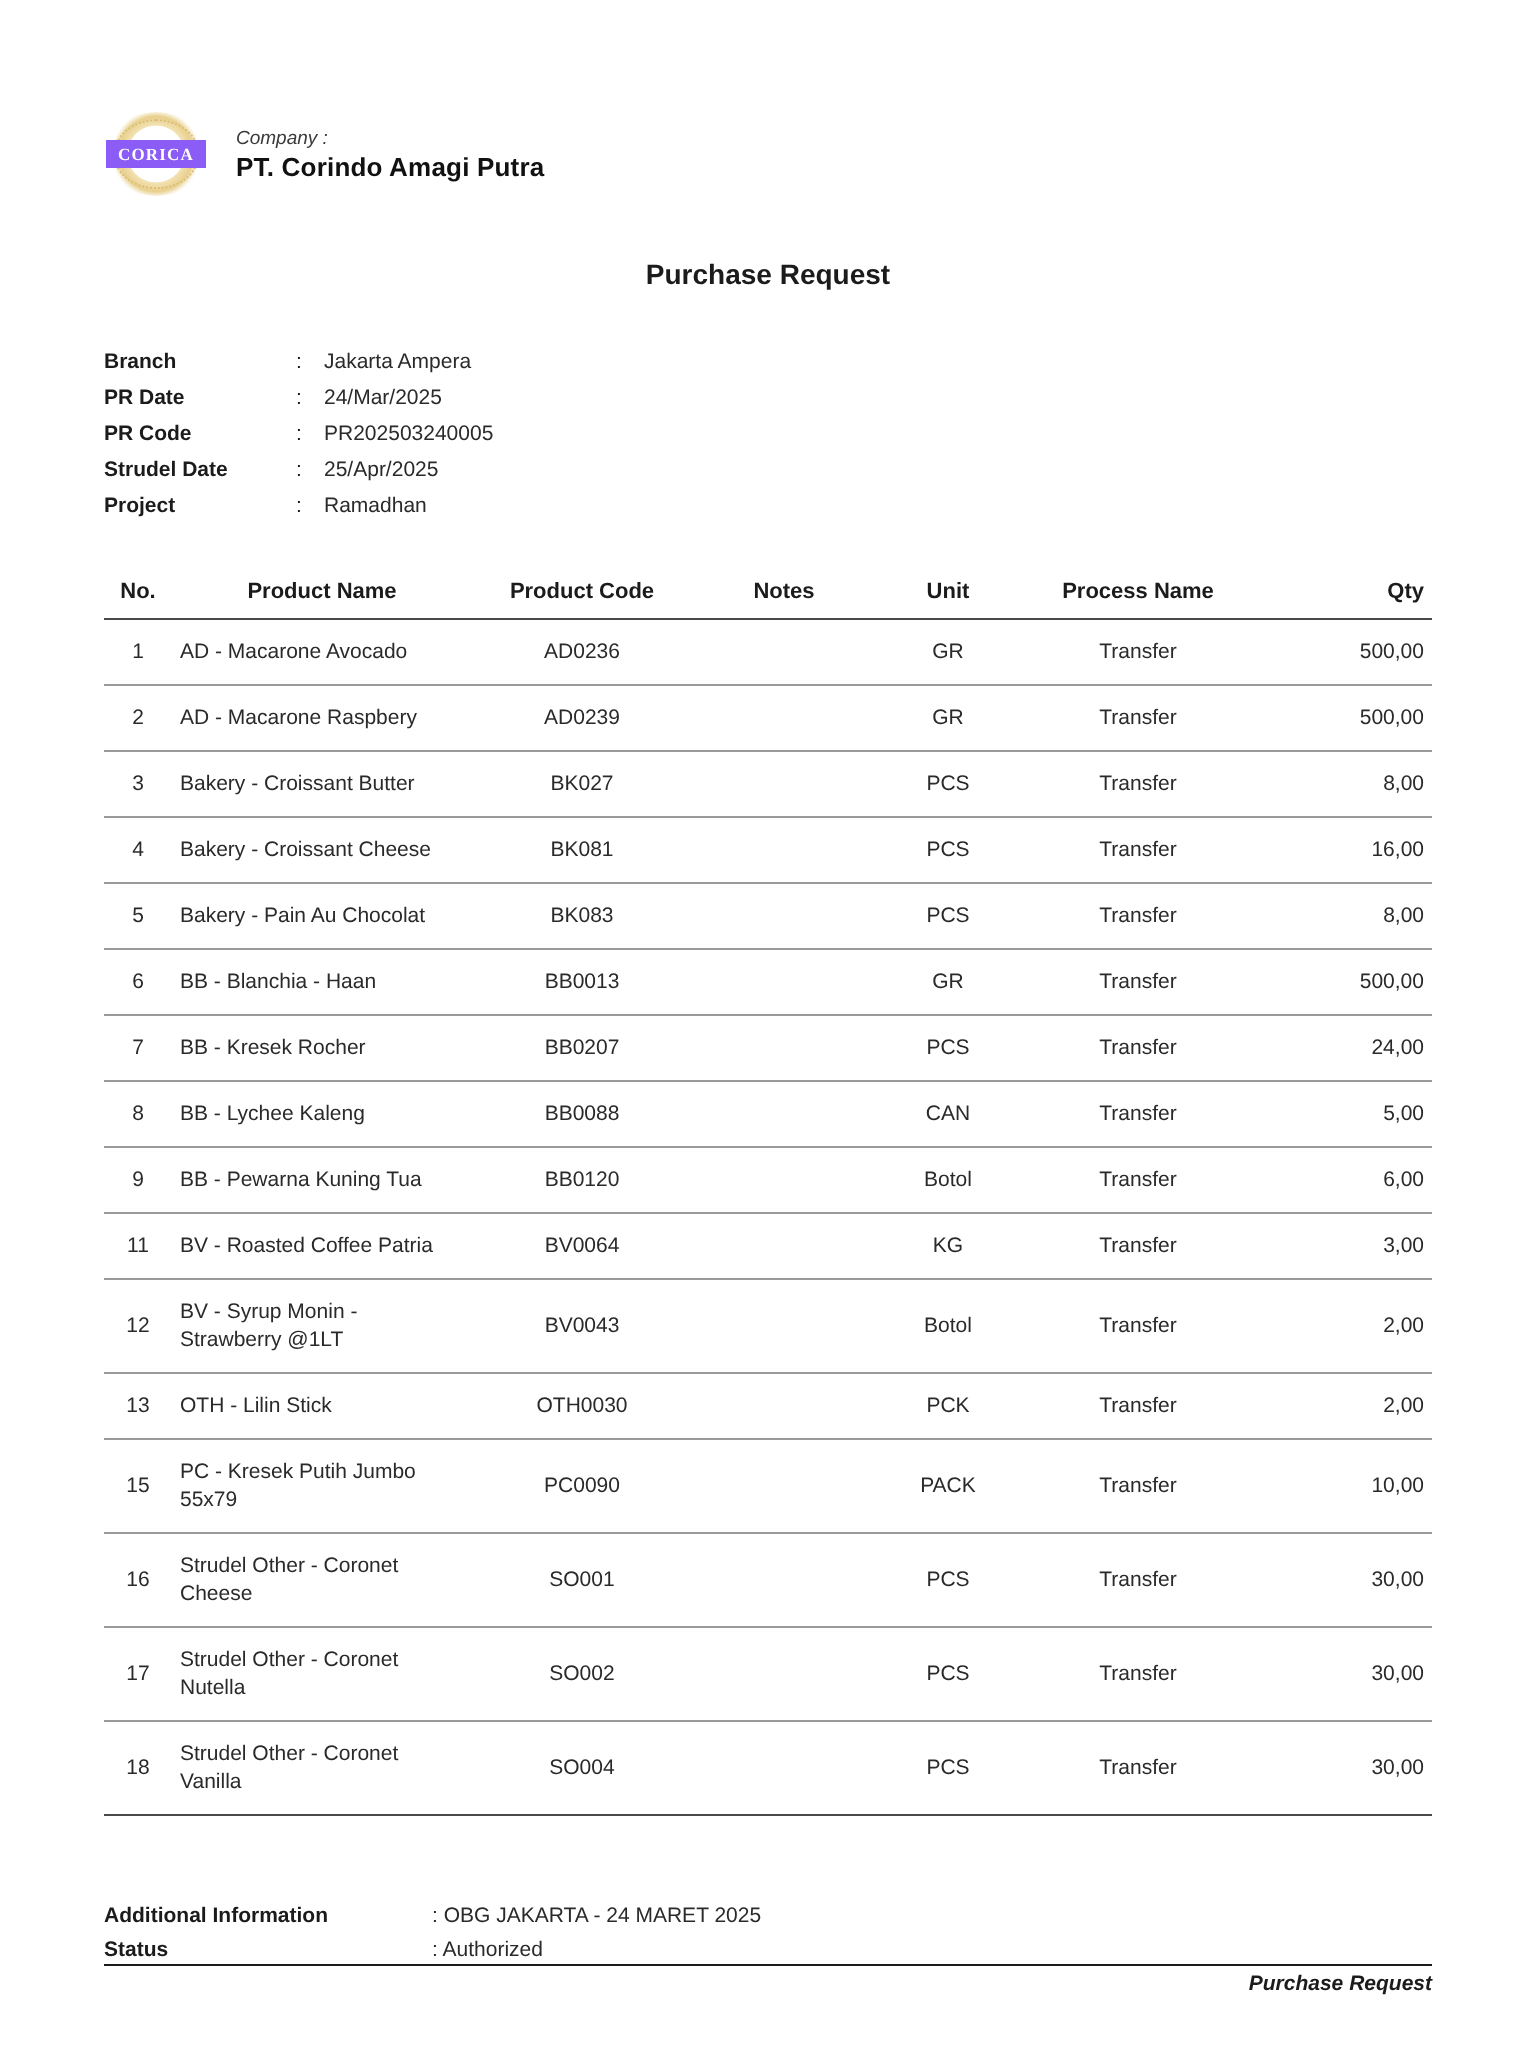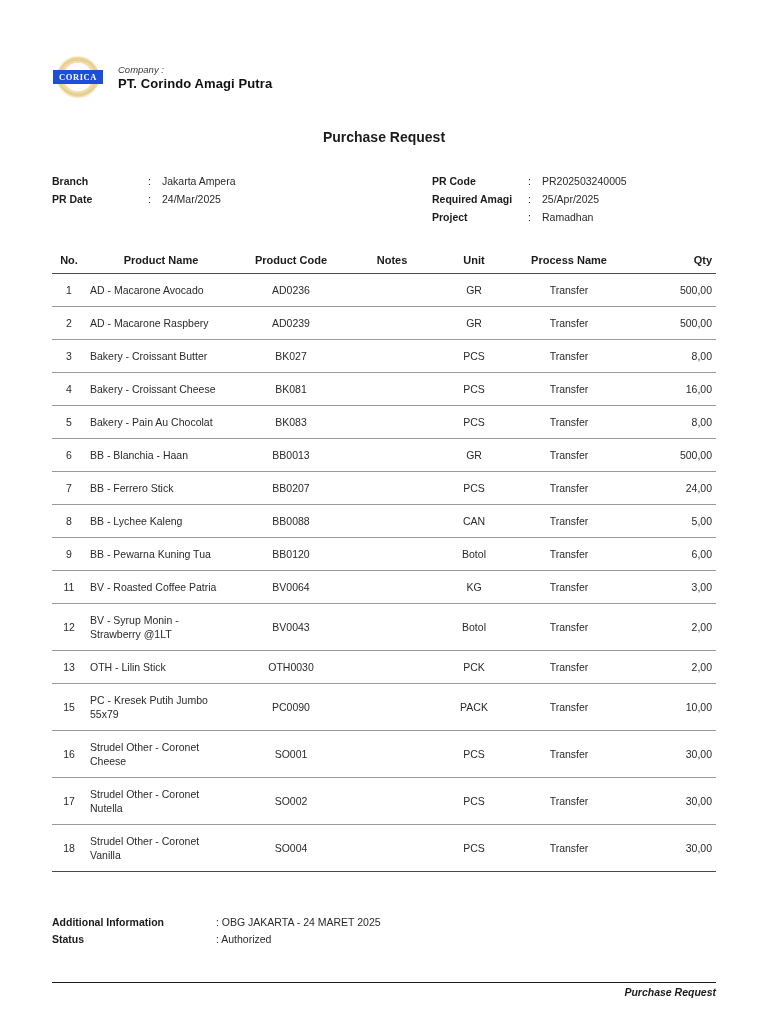--- a/index.html
+++ b/index.html
@@ -53,21 +53,21 @@
     height: 78%;
     border-radius: 50%;
     border: 1.5px dotted #d9bd74;
   }
   .logo-band {
     position: absolute;
     left: 1px;
     right: 1px;
     top: 34%;
     height: 32%;
-    background: #1d4ed8;
+    background: #8b5cf6;
     display: flex;
     align-items: center;
     justify-content: center;
   }
   .logo-band span {
     font-family: "Liberation Serif", serif;
     color: #ffffff;
     font-size: 8.5px;
     letter-spacing: 0.6px;
     font-weight: 700;
@@ -92,20 +92,21 @@
     font-size: 14px;
     font-weight: 700;
     color: #1b1b1b;
     margin-top: 31px;
   }
 
   
   .meta {
     display: flex;
     margin-top: 27px;
+    flex-direction: column;
   }
   .meta-col { display: block; }
   .meta-col.left { width: 380px; }
   .meta-col.right { flex: 1; }
   .meta-row {
     display: flex;
     align-items: baseline;
     line-height: 18px;
   }
   .meta-key {
@@ -238,21 +239,21 @@
         <span class="meta-val">24/Mar/2025</span>
       </div>
     </div>
     <div class="meta-col right">
       <div class="meta-row">
         <span class="meta-key">PR Code</span>
         <span class="meta-colon">:</span>
         <span class="meta-val">PR202503240005</span>
       </div>
       <div class="meta-row">
-        <span class="meta-key">Required Amagi</span>
+        <span class="meta-key">Strudel Date</span>
         <span class="meta-colon">:</span>
         <span class="meta-val">25/Apr/2025</span>
       </div>
       <div class="meta-row">
         <span class="meta-key">Project</span>
         <span class="meta-colon">:</span>
         <span class="meta-val">Ramadhan</span>
       </div>
     </div>
   </div>
@@ -319,21 +320,21 @@
           <td class="col-no">6</td>
           <td class="col-name">BB - Blanchia - Haan</td>
           <td class="col-code">BB0013</td>
           <td class="col-notes"></td>
           <td class="col-unit">GR</td>
           <td class="col-proc">Transfer</td>
           <td class="col-qty">500,00</td>
         </tr>
         <tr>
           <td class="col-no">7</td>
-          <td class="col-name">BB - Ferrero Stick</td>
+          <td class="col-name">BB - Kresek Rocher</td>
           <td class="col-code">BB0207</td>
           <td class="col-notes"></td>
           <td class="col-unit">PCS</td>
           <td class="col-proc">Transfer</td>
           <td class="col-qty">24,00</td>
         </tr>
         <tr>
           <td class="col-no">8</td>
           <td class="col-name">BB - Lychee Kaleng</td>
           <td class="col-code">BB0088</td>

